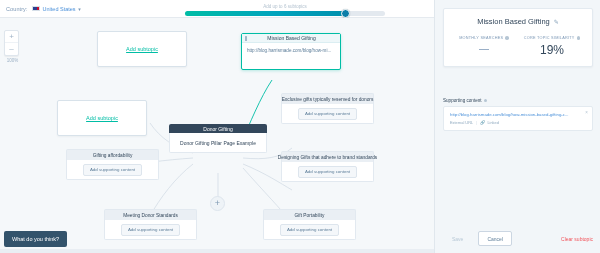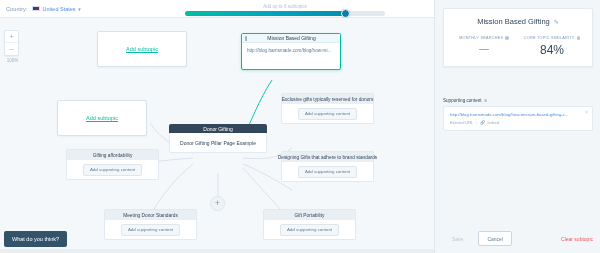--- a/index.html
+++ b/index.html
@@ -340,21 +340,21 @@
             <span>MONTHLY SEARCHES</span>
             <span class="info-dot"></span>
           </div>
           <div class="metric-value dash">—</div>
         </div>
         <div class="metric">
           <div class="metric-label">
             <span>CORE TOPIC SIMILARITY</span>
             <span class="info-dot"></span>
           </div>
-          <div class="metric-value">84%</div>
+          <div class="metric-value">19%</div>
         </div>
       </div>
     </div>
 
     <div class="support-section">
       <div class="support-label">
         <span>Supporting content</span>
         <span class="info-dot"></span>
       </div>
       <div class="support-box">

